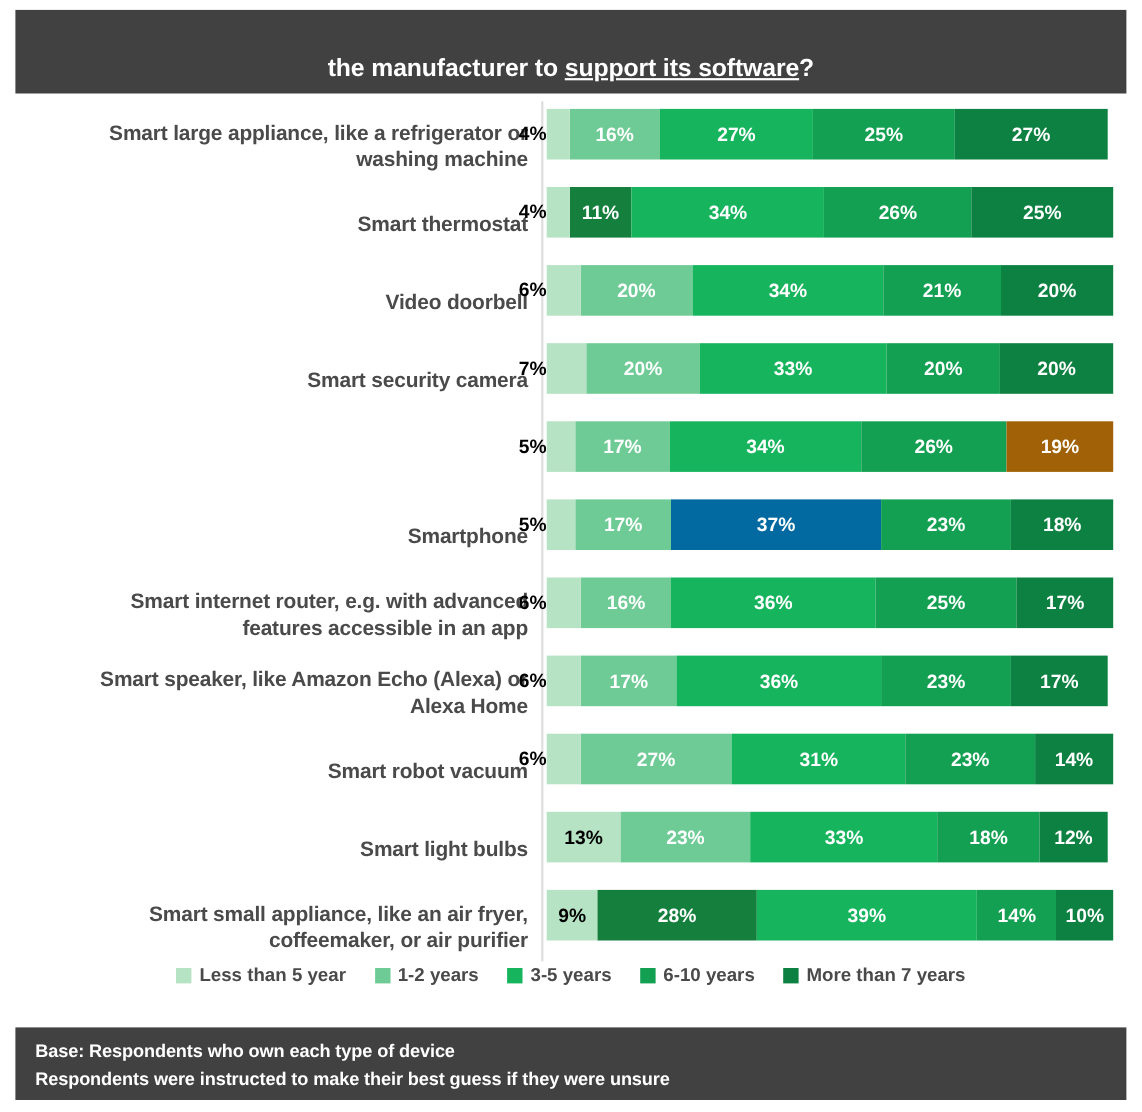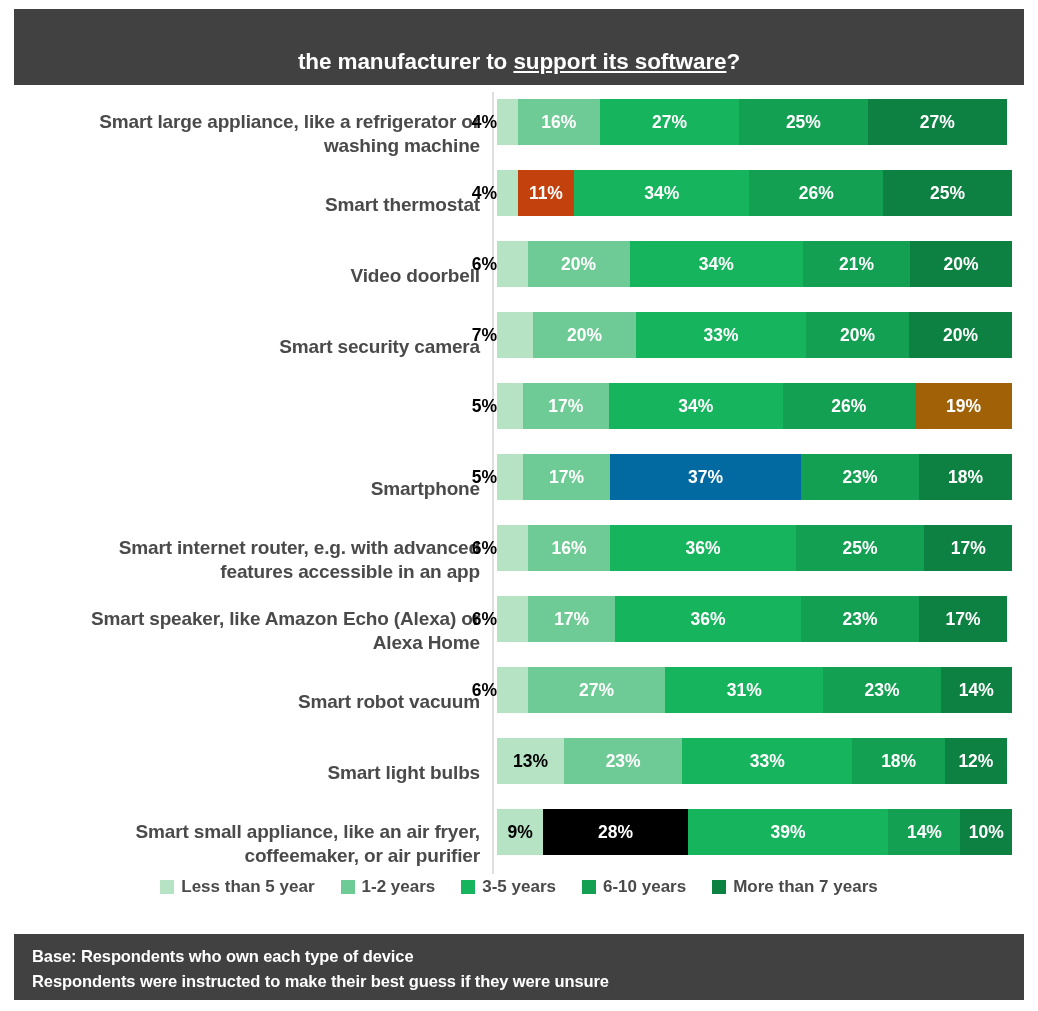--- a/index.html
+++ b/index.html
@@ -216,21 +216,21 @@
         </div>
         <div class="row" style="top: 72px;">
           <div class="row-label">
             <div><span>Smart thermostat</span></div>
           </div>
           <div class="bar">
             <div class="seg first" style="background: rgb(182, 227, 195); width: 4%;">
               <span>4%</span>
               <span class="outside-label">4%</span>
             </div>
-            <div class="seg" style="background: #c2410c; width: 11%;">
+            <div class="seg" style="background: #15803d; width: 11%;">
               <span>11%</span>
             </div>
             <div class="seg" style="background: rgb(23, 180, 94); width: 34%;">
               <span>34%</span>
             </div>
             <div class="seg" style="background: rgb(19, 160, 82); width: 26%;">
               <span>26%</span>
             </div>
             <div class="seg" style="background: rgb(13, 129, 65); width: 25%;">
               <span>25%</span>
@@ -418,21 +418,21 @@
           </div>
         </div>
         <div class="row" style="top: 711px;">
           <div class="row-label">
             <div><span>Smart small appliance, like an air fryer,</span><br><span>coffeemaker, or air purifier</span></div>
           </div>
           <div class="bar">
             <div class="seg first inside" style="background: rgb(182, 227, 195); width: 9%;">
               <span>9%</span>
             </div>
-            <div class="seg" style="background: #000000; width: 28%;">
+            <div class="seg" style="background: #15803d; width: 28%;">
               <span>28%</span>
             </div>
             <div class="seg" style="background: rgb(23, 180, 94); width: 39%;">
               <span>39%</span>
             </div>
             <div class="seg" style="background: rgb(19, 160, 82); width: 14%;">
               <span>14%</span>
             </div>
             <div class="seg" style="background: rgb(13, 129, 65); width: 10%;">
               <span>10%</span>

